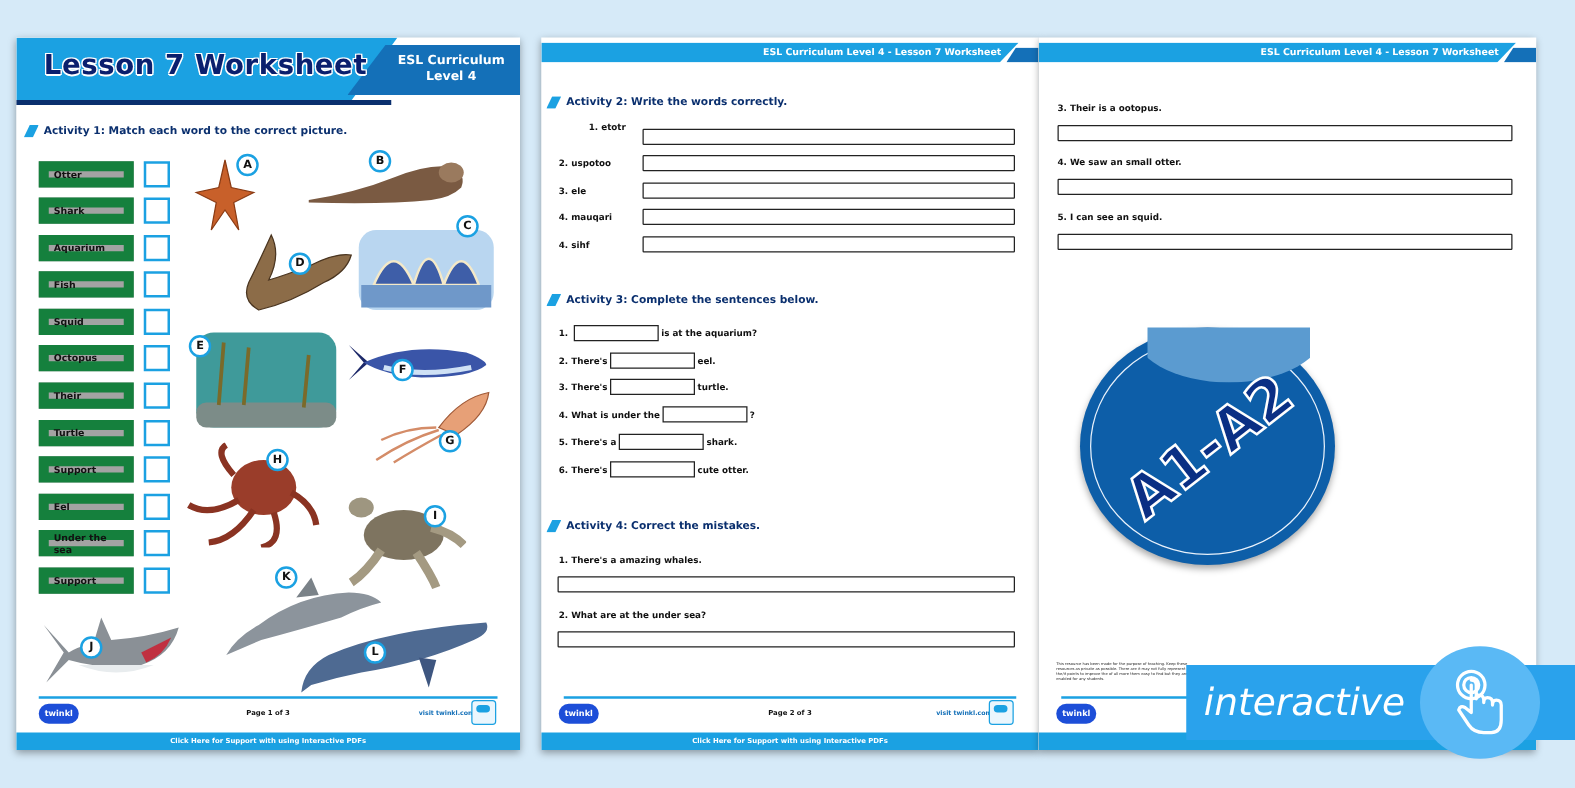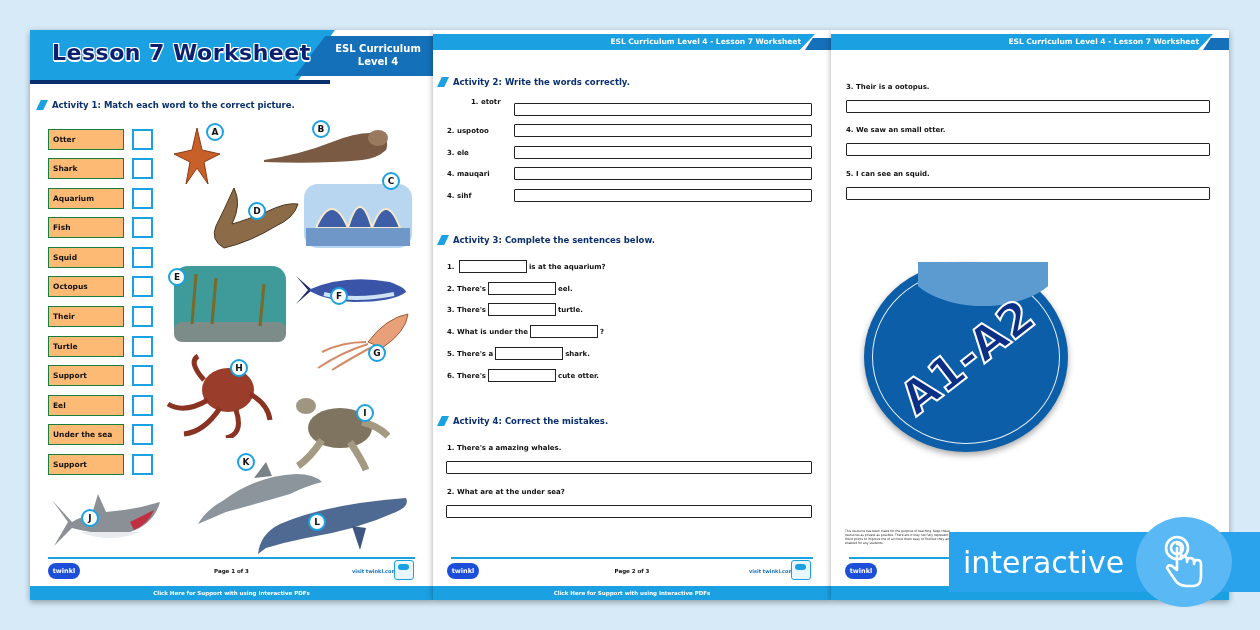--- a/index.html
+++ b/index.html
@@ -1,36 +1,36 @@
 <!DOCTYPE html>
 <html><head>
 <meta charset="utf-8">
 <style>
   * { box-sizing: border-box; margin: 0; padding: 0; }
   html, body { width: 1260px; height: 630px; overflow: hidden; }
   body { background: #d6eaf8; font-family: "DejaVu Sans", sans-serif; position: relative; }
   .page { position: absolute; top: 30px; height: 570px; background: #fff; box-shadow: 0 2px 6px rgba(0,0,0,0.35); overflow: hidden; }
-  #p1 { left: 30px; width: 403px; }
+  #p1 { left: 13px; width: 403px; }
   #p2 { left: 433px; width: 398px; }
   #p3 { left: 831px; width: 398px; }
 
   
   .p1-header { position: absolute; left: 0; top: 0; width: 403px; height: 58px; }
   .p1-header .band { position: absolute; left: 0; top: 0; width: 305px; height: 50px; background: #1ba1e2; clip-path: polygon(0 0, 100% 0, 88% 100%, 0 100%); }
   .p1-header .band2 { position: absolute; left: 265px; top: 6px; width: 138px; height: 40px; background: #1470b8; clip-path: polygon(22% 0, 100% 0, 100% 100%, 0 100%); }
   .p1-header .underline { position: absolute; left: 0; top: 50px; width: 300px; height: 4px; background: #0a2f6e; }
   .p1-title { position: absolute; left: 22px; top: 10px; font-family: "DejaVu Sans", sans-serif; font-weight: bold; font-size: 22px; color: #0a1f6e; text-shadow: -1px -1px 0 #fff, 1px -1px 0 #fff, -1px 1px 0 #fff, 1px 1px 0 #fff, 0 2px 0 #fff; letter-spacing: 0.5px; }
   .p1-sub { position: absolute; left: 300px; top: 12px; width: 96px; text-align: center; color: #fff; font-weight: bold; font-size: 10px; line-height: 13px; }
 
   .act-head { position: absolute; display: flex; align-items: center; font-size: 8.5px; font-weight: bold; color: #0a2f6e; }
   .act-head .flag { display: inline-block; width: 12px; height: 10px; background: #1ba1e2; clip-path: polygon(40% 0, 100% 0, 60% 100%, 0 100%); margin-right: 4px; }
 
   .match-list { position: absolute; left: 18px; top: 98px; }
   .match-row { display: flex; align-items: center; height: 22px; margin-bottom: 7.6px; }
-  .word-box { width: 76px; height: 21px; border: 1px solid #15803d; background: #fdba74; font-size: 7.5px; font-weight: bold; color: #111; padding-left: 4px; display: flex; align-items: center; }
+  .word-box { width: 76px; height: 21px; border: 8px solid #15803d; background: #a3a3a3; font-size: 7.5px; font-weight: bold; color: #111; padding-left: 4px; display: flex; align-items: center; }
   .ans-box { width: 21px; height: 21px; border: 2px solid #1ba1e2; background: #fff; margin-left: 8px; }
 
   .pic { position: absolute; }
   .pic-label { position: absolute; width: 18px; height: 18px; border-radius: 50%; background: #fff; border: 2px solid #1ba1e2; font-size: 9px; font-weight: bold; color: #111; display: flex; align-items: center; justify-content: center; }
 
   .footer-line { position: absolute; left: 18px; width: calc(100% - 36px); height: 2px; background: #1ba1e2; top: 527px; }
   .twinkl { position: absolute; left: 18px; top: 533px; width: 32px; height: 16px; background: #1d4ed8; border-radius: 9px; color: #fff; font-size: 6.5px; font-weight: bold; display: flex; align-items: center; justify-content: center; }
   .page-no { position: absolute; top: 538px; width: 100%; text-align: center; font-size: 5.5px; font-weight: bold; color: #111; }
   .visit { position: absolute; top: 538px; font-size: 5px; font-weight: bold; color: #1470b8; }
   .badge-logo { position: absolute; top: 530px; width: 20px; height: 20px; border: 1.5px solid #1ba1e2; border-radius: 3px; background: #eaf6fd; }
@@ -50,21 +50,21 @@
   .disclaimer { position: absolute; left: 14px; top: 499px; width: 110px; font-size: 3px; line-height: 4px; color: #222; }
 
   
   .sticker { position: absolute; left: 864px; top: 262px; width: 206px; height: 190px; }
   .sticker .disc { position: absolute; left: 0; top: 0; width: 204px; height: 190px; border-radius: 50%; background: #0d5ea8; box-shadow: 0 3px 6px rgba(0,0,0,0.35); }
   .sticker .ring { position: absolute; left: 8px; top: 8px; width: 188px; height: 174px; border-radius: 50%; border: 1.5px solid #e8f1fb; }
   .sticker .peel { position: absolute; left: 54px; top: 0px; width: 130px; height: 44px; background: #5b9bd0; clip-path: ellipse(60% 100% at 50% 0); }
   .sticker .label { position: absolute; left: 18px; top: 68px; width: 170px; text-align: center; transform: rotate(-38deg); font-size: 46px; font-weight: bold; color: #0a2f84; -webkit-text-stroke: 2px #fff; font-family: "DejaVu Sans", sans-serif; }
 
   
-  .interactive { position: absolute; left: 949px; top: 532px; width: 311px; height: 60px; background: #2aa2ec; display: flex; align-items: center; }
+  .interactive { position: absolute; left: 949px; top: 532px; width: 311px; height: 60px; background: #2aa2ec; display: flex; align-items: center; font-style: italic; }
   .interactive .word { font-family: "DejaVu Sans", sans-serif; color: #fff; font-size: 30px; margin-left: 14px; }
   .tap-circle { position: absolute; left: 1136px; top: 517px; width: 96px; height: 90px; border-radius: 50%; background: #5ab9f5; display: flex; align-items: center; justify-content: center; }
 </style>
 </head>
 <body>
 
 <div class="page" id="p1">
   <div class="p1-header">
     <div class="band"></div>
     <div class="band2"></div>

